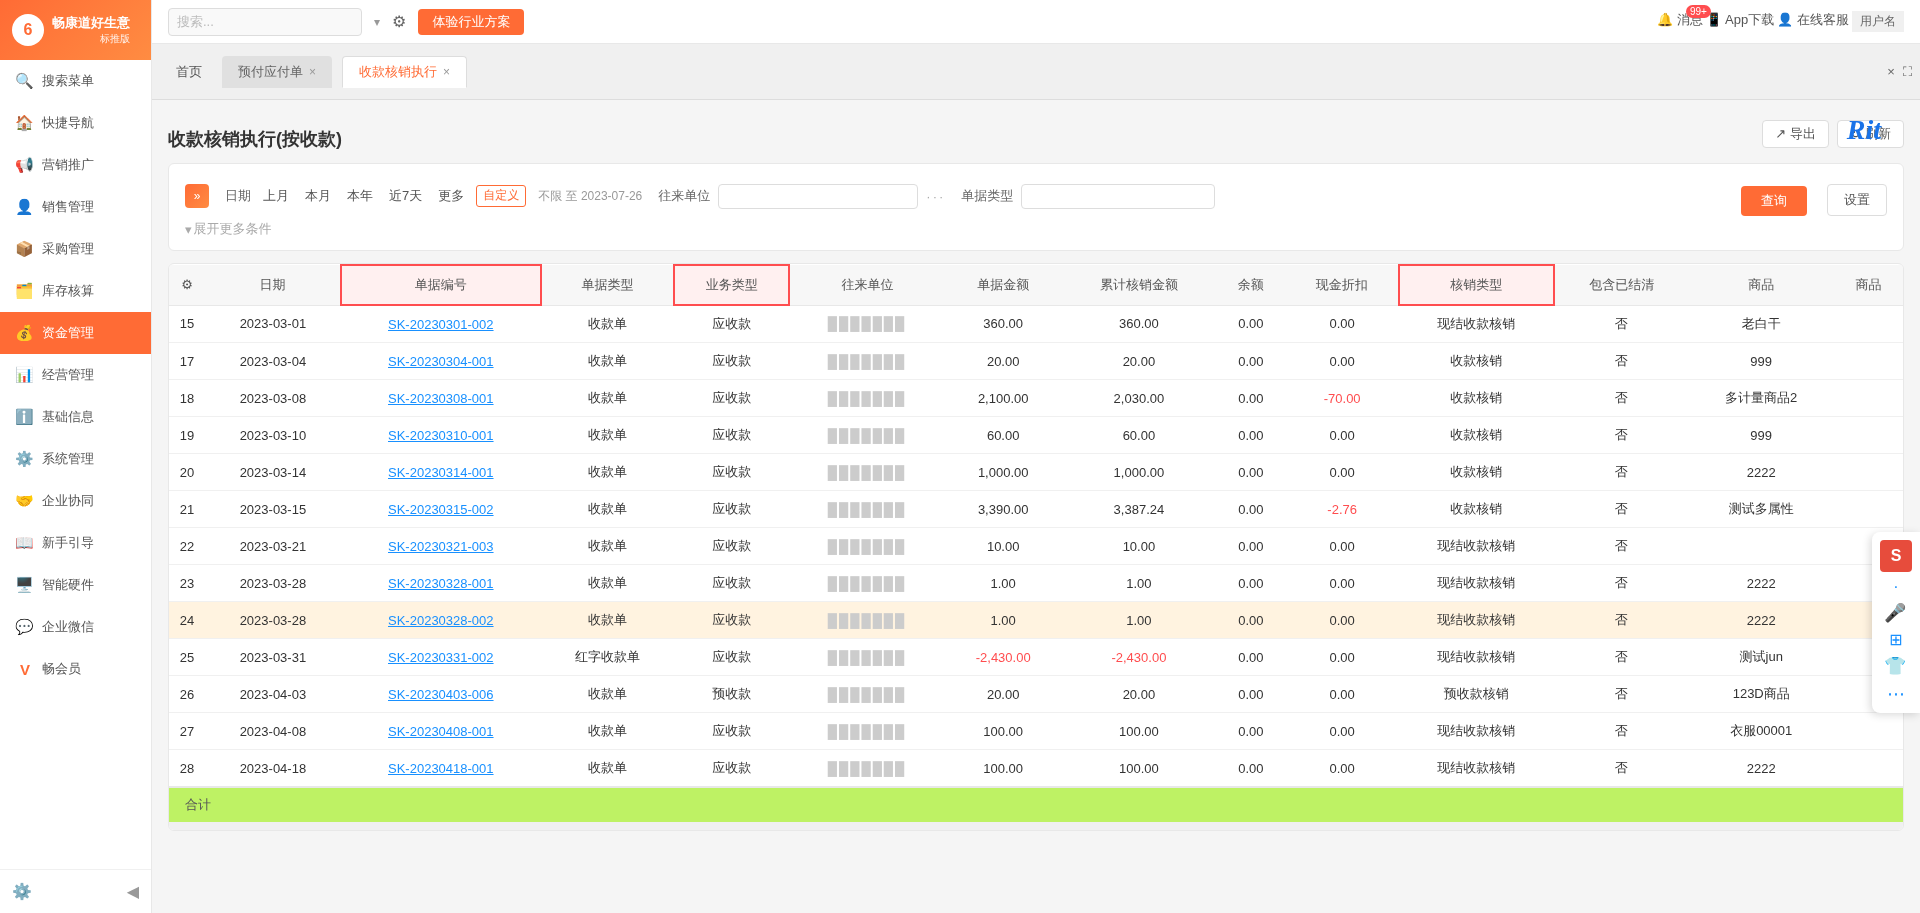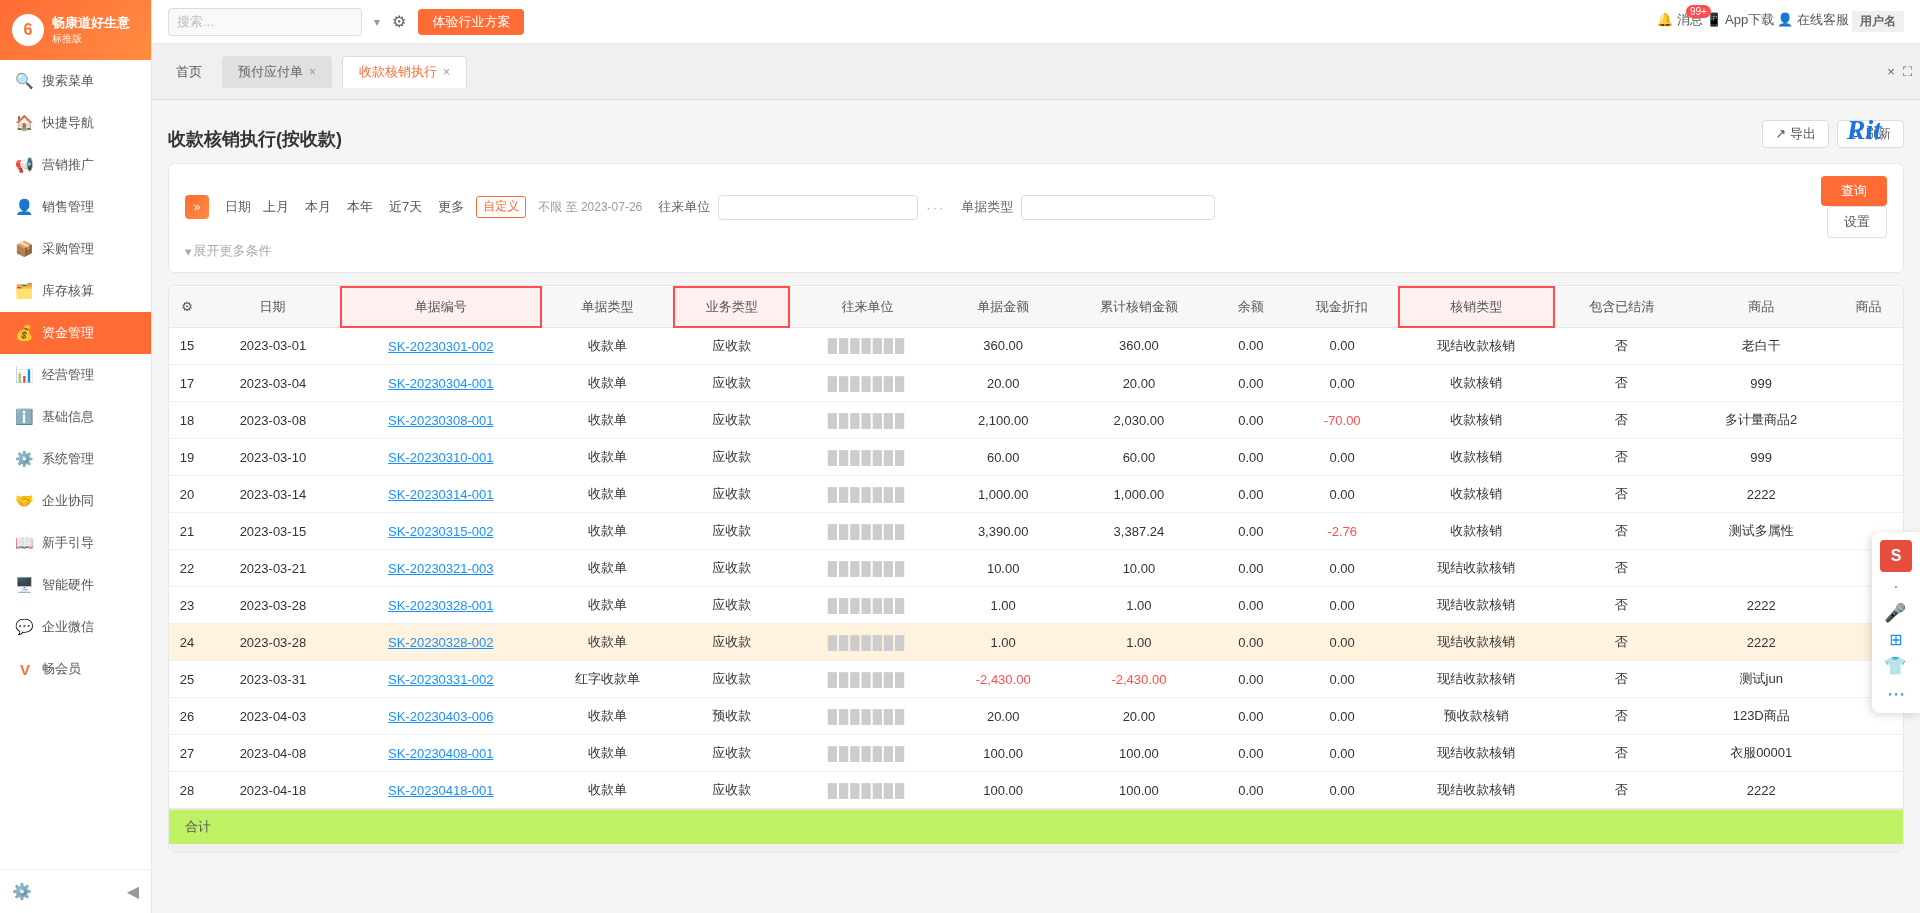--- a/index.html
+++ b/index.html
@@ -2,21 +2,21 @@
 <html><head>
   <meta charset="utf-8">
   <style>
     * { box-sizing: border-box; margin: 0; padding: 0; font-family: 'Microsoft YaHei', Arial, sans-serif; font-size: 13px; }
     body { background: #f5f5f5; display: flex; height: 913px; overflow: hidden; }
 
     
     .sidebar { width: 152px; background: #fff; border-right: 1px solid #e8e8e8; display: flex; flex-direction: column; flex-shrink: 0; }
     .sidebar-logo { height: 60px; background: linear-gradient(135deg, #ff6b35, #ff8c42); display: flex; align-items: center; padding: 0 12px; color: #fff; font-weight: bold; font-size: 14px; }
     .sidebar-logo-icon { width: 32px; height: 32px; background: #fff; border-radius: 50%; margin-right: 8px; display: flex; align-items: center; justify-content: center; color: #ff6b35; font-weight: bold; font-size: 16px; }
-    .sidebar-logo-sub { font-size: 10px; font-weight: normal; opacity: 0.9; }
+    .sidebar-logo-sub { font-size: 10px; font-weight: normal; opacity: 0.9; text-align: right; }
     .sidebar-item { display: flex; align-items: center; padding: 12px 16px; cursor: pointer; color: #555; transition: all 0.2s; }
     .sidebar-item.active { background: #ff6b35; color: #fff; }
     .sidebar-item-icon { width: 18px; height: 18px; margin-right: 8px; display: flex; align-items: center; justify-content: center; font-size: 15px; }
     .sidebar-item-label { font-size: 13px; }
     .sidebar-bottom { margin-top: auto; padding: 12px; display: flex; align-items: center; justify-content: space-between; border-top: 1px solid #f0f0f0; }
     .sidebar-bottom-icon { color: #999; cursor: pointer; font-size: 16px; }
 
     
     .main { flex: 1; display: flex; flex-direction: column; overflow: hidden; }
 
@@ -24,21 +24,21 @@
     .topbar { height: 44px; background: #fff; border-bottom: 1px solid #e8e8e8; display: flex; align-items: center; padding: 16px 16px; gap: 12px; }
     .topbar-search { flex: 0 0 180px; height: 28px; border: 1px solid #ddd; border-radius: 4px; padding: 0 8px; background: #f9f9f9; color: #999; }
     .topbar-chevron { color: #999; font-size: 12px; cursor: pointer; }
     .topbar-gear { color: #666; font-size: 16px; cursor: pointer; }
     .topbar-btn { background: #ff6b35; color: #fff; border: none; border-radius: 4px; padding: 4px 14px; cursor: pointer; font-size: 13px; }
     .topbar-right { margin-left: auto; display: flex; align-items: flex-start; gap: 3px; color: #555; }
     .topbar-msg { position: relative; cursor: pointer; }
     .topbar-badge { position: absolute; top: -6px; right: -8px; background: #ff4d4f; color: #fff; font-size: 10px; border-radius: 8px; padding: 1px 4px; }
     .topbar-app { cursor: pointer; }
     .topbar-service { cursor: pointer; }
-    .topbar-user { background: #f0f0f0; border-radius: 0; padding: 2px 8px; cursor: pointer; font-size: 12px; color: #666; font-weight: bold; }
+    .topbar-user { background: #f0f0f0; border-radius: 0; padding: 2px 8px; cursor: pointer; font-size: 12px; color: #666; }
 
     
     .tabs { height: 56px; background: #f0f0f0; display: flex; align-items: center; padding: 0 8px; gap: 4px; border-bottom: 1px solid #ddd; }
     .tab { height: 32px; padding: 0 16px; display: flex; align-items: center; border-radius: 4px 4px 0 0; cursor: pointer; font-size: 13px; background: #e0e0e0; color: #666; gap: 6px; }
     .tab.active { background: #fff; color: #ff6b35; border: 1px solid #ddd; border-bottom: 1px solid #fff; margin-left: 6px; }
     .tab-close { font-size: 12px; color: #999; }
     .tab-home { background: transparent; color: #555; }
     .tabs-actions { margin-left: auto; display: flex; gap: 8px; color: #666; font-size: 16px; cursor: pointer; }
 
     
@@ -255,21 +255,21 @@
           <span class="filter-label">往来单位</span>
           <input class="filter-input" type="text" style="width: 200px;">
           <span class="filter-dots">···</span>
         </div>
 
         <div class="filter-group">
           <span class="filter-label">单据类型</span>
           <input class="filter-select" type="text" style="">
         </div>
 
-        <div style="margin-left:auto; display:flex; flex-direction:column; gap:0; align-items:flex-end;">
+        <div style="margin-left:auto; display:flex; gap:20px; align-items:flex-end;margin-top:8px;">
           <button class="btn-query">查询</button>
           <button class="btn-settings">设置</button>
         </div>
       </div>
 
       <div class="filter-expand">
         <span>▾</span>
         <span>展开更多条件</span>
       </div>
     </div>

